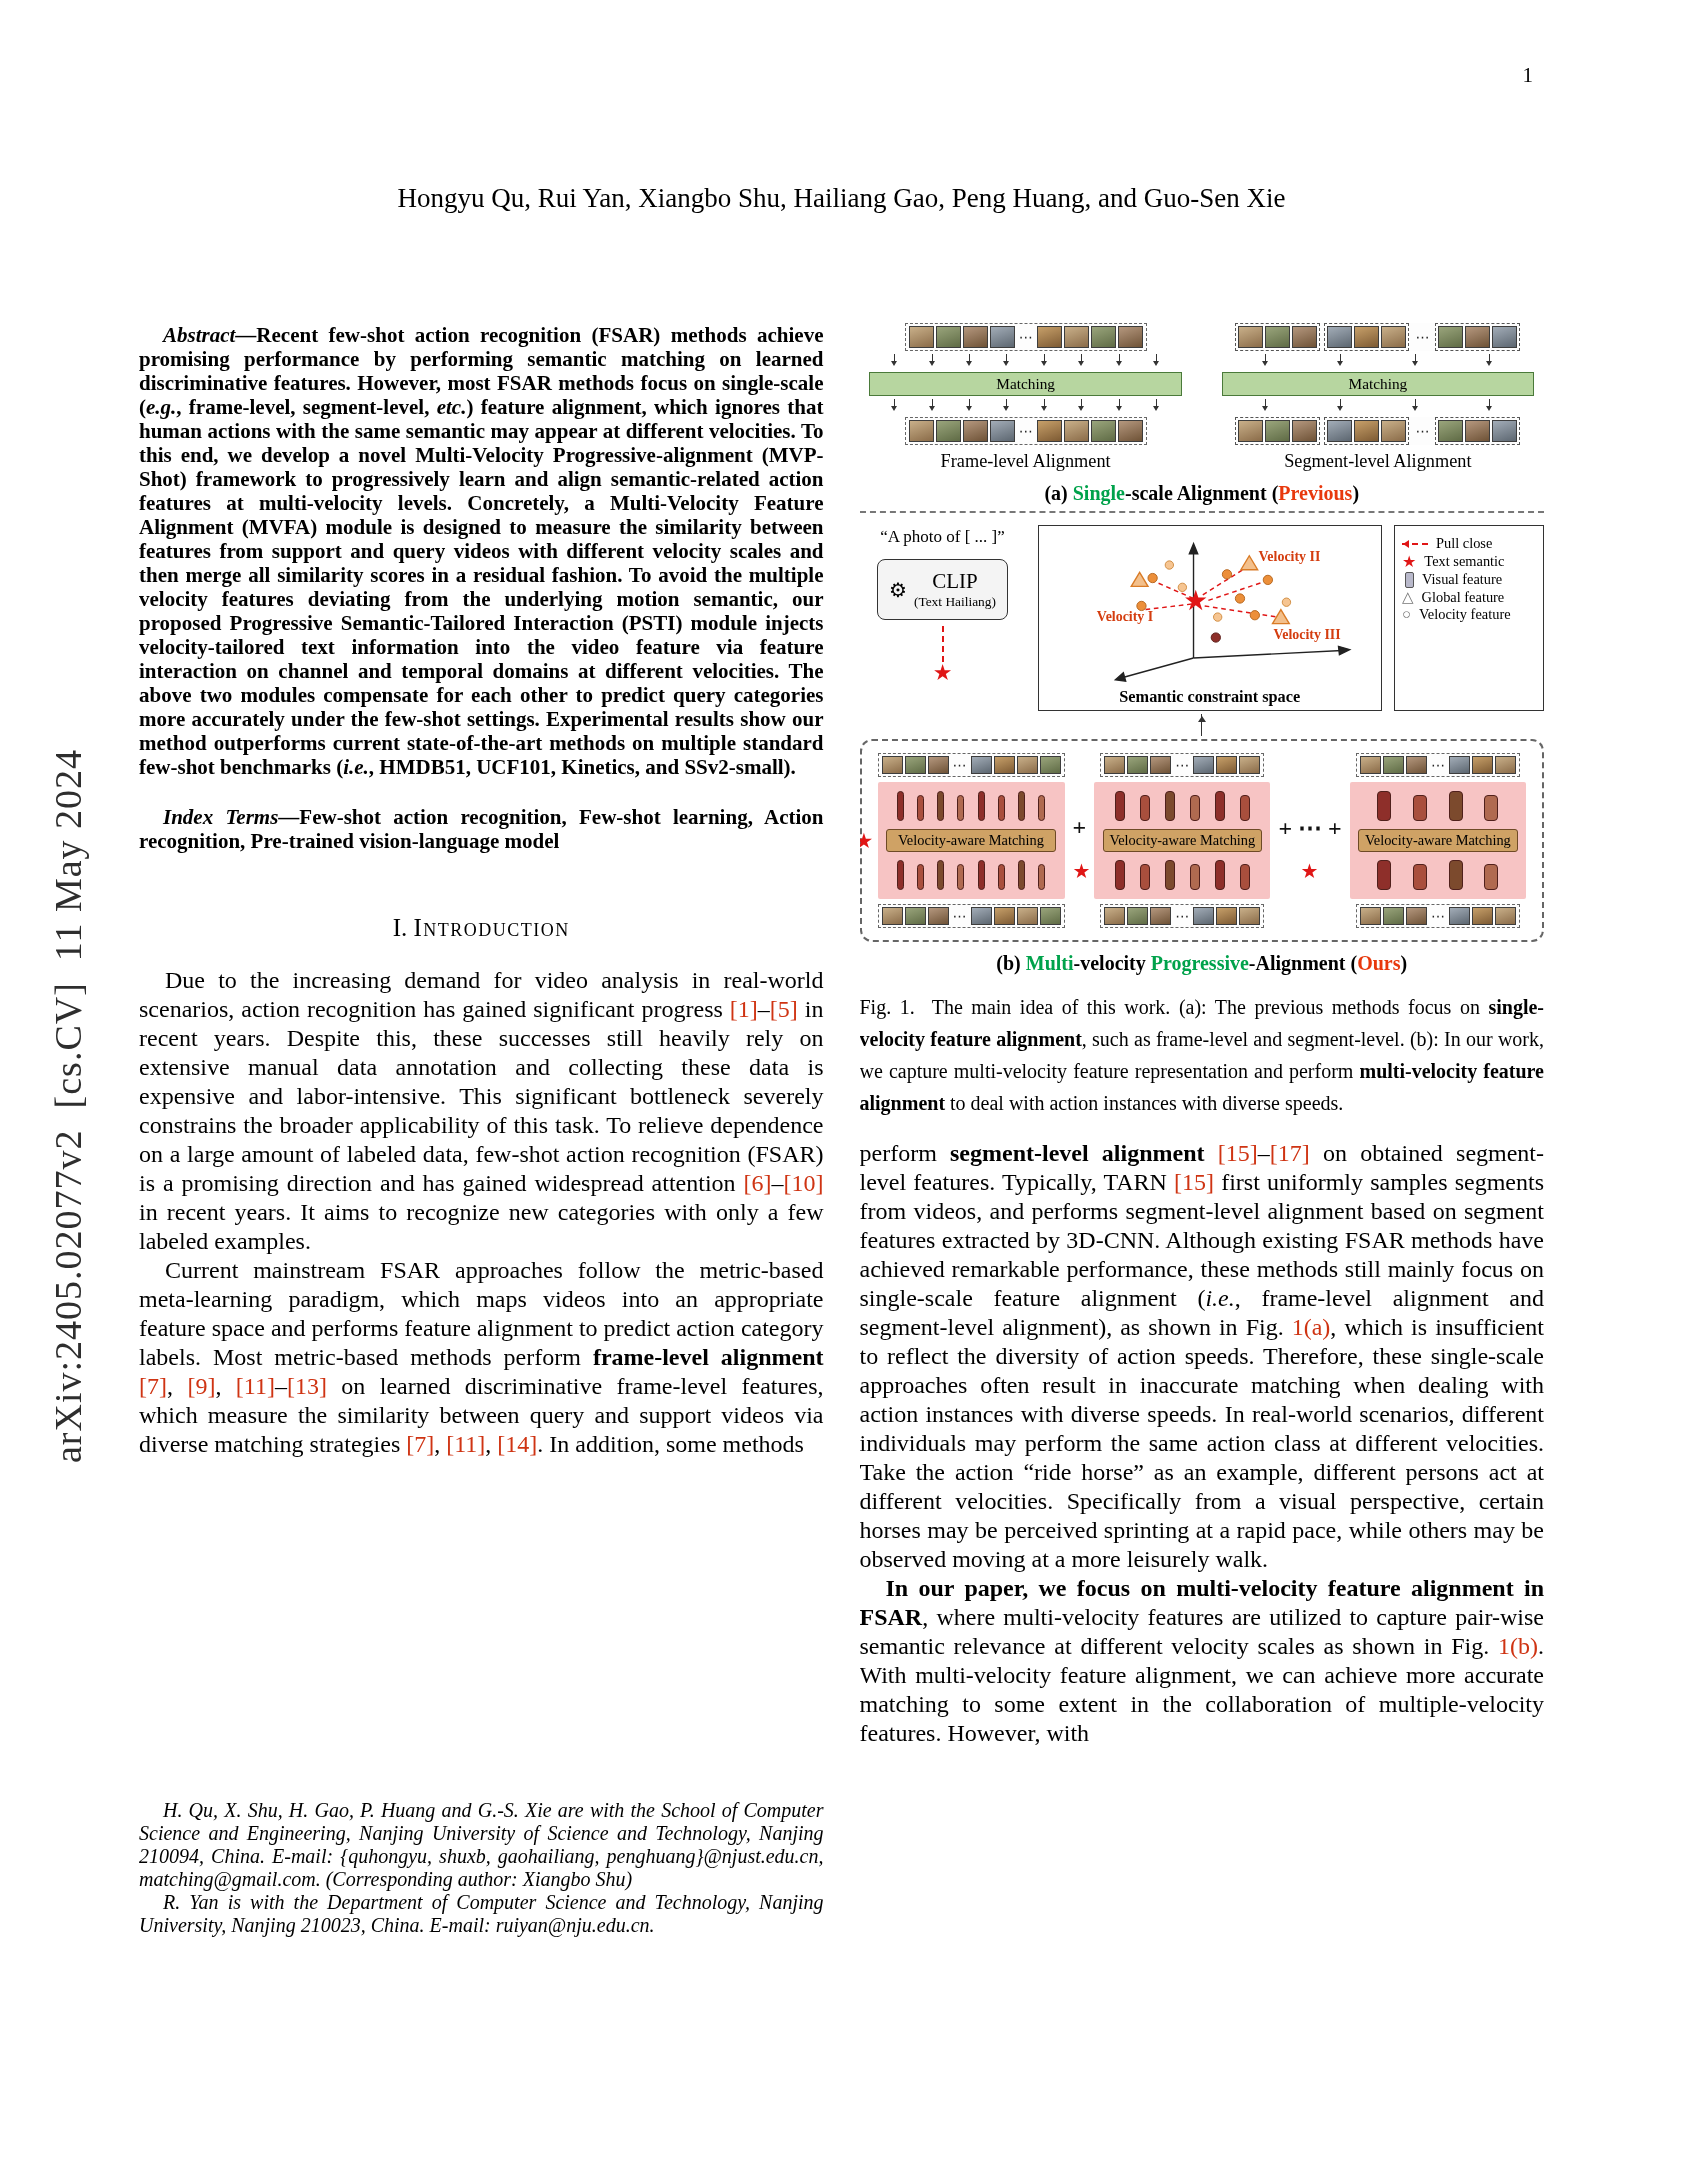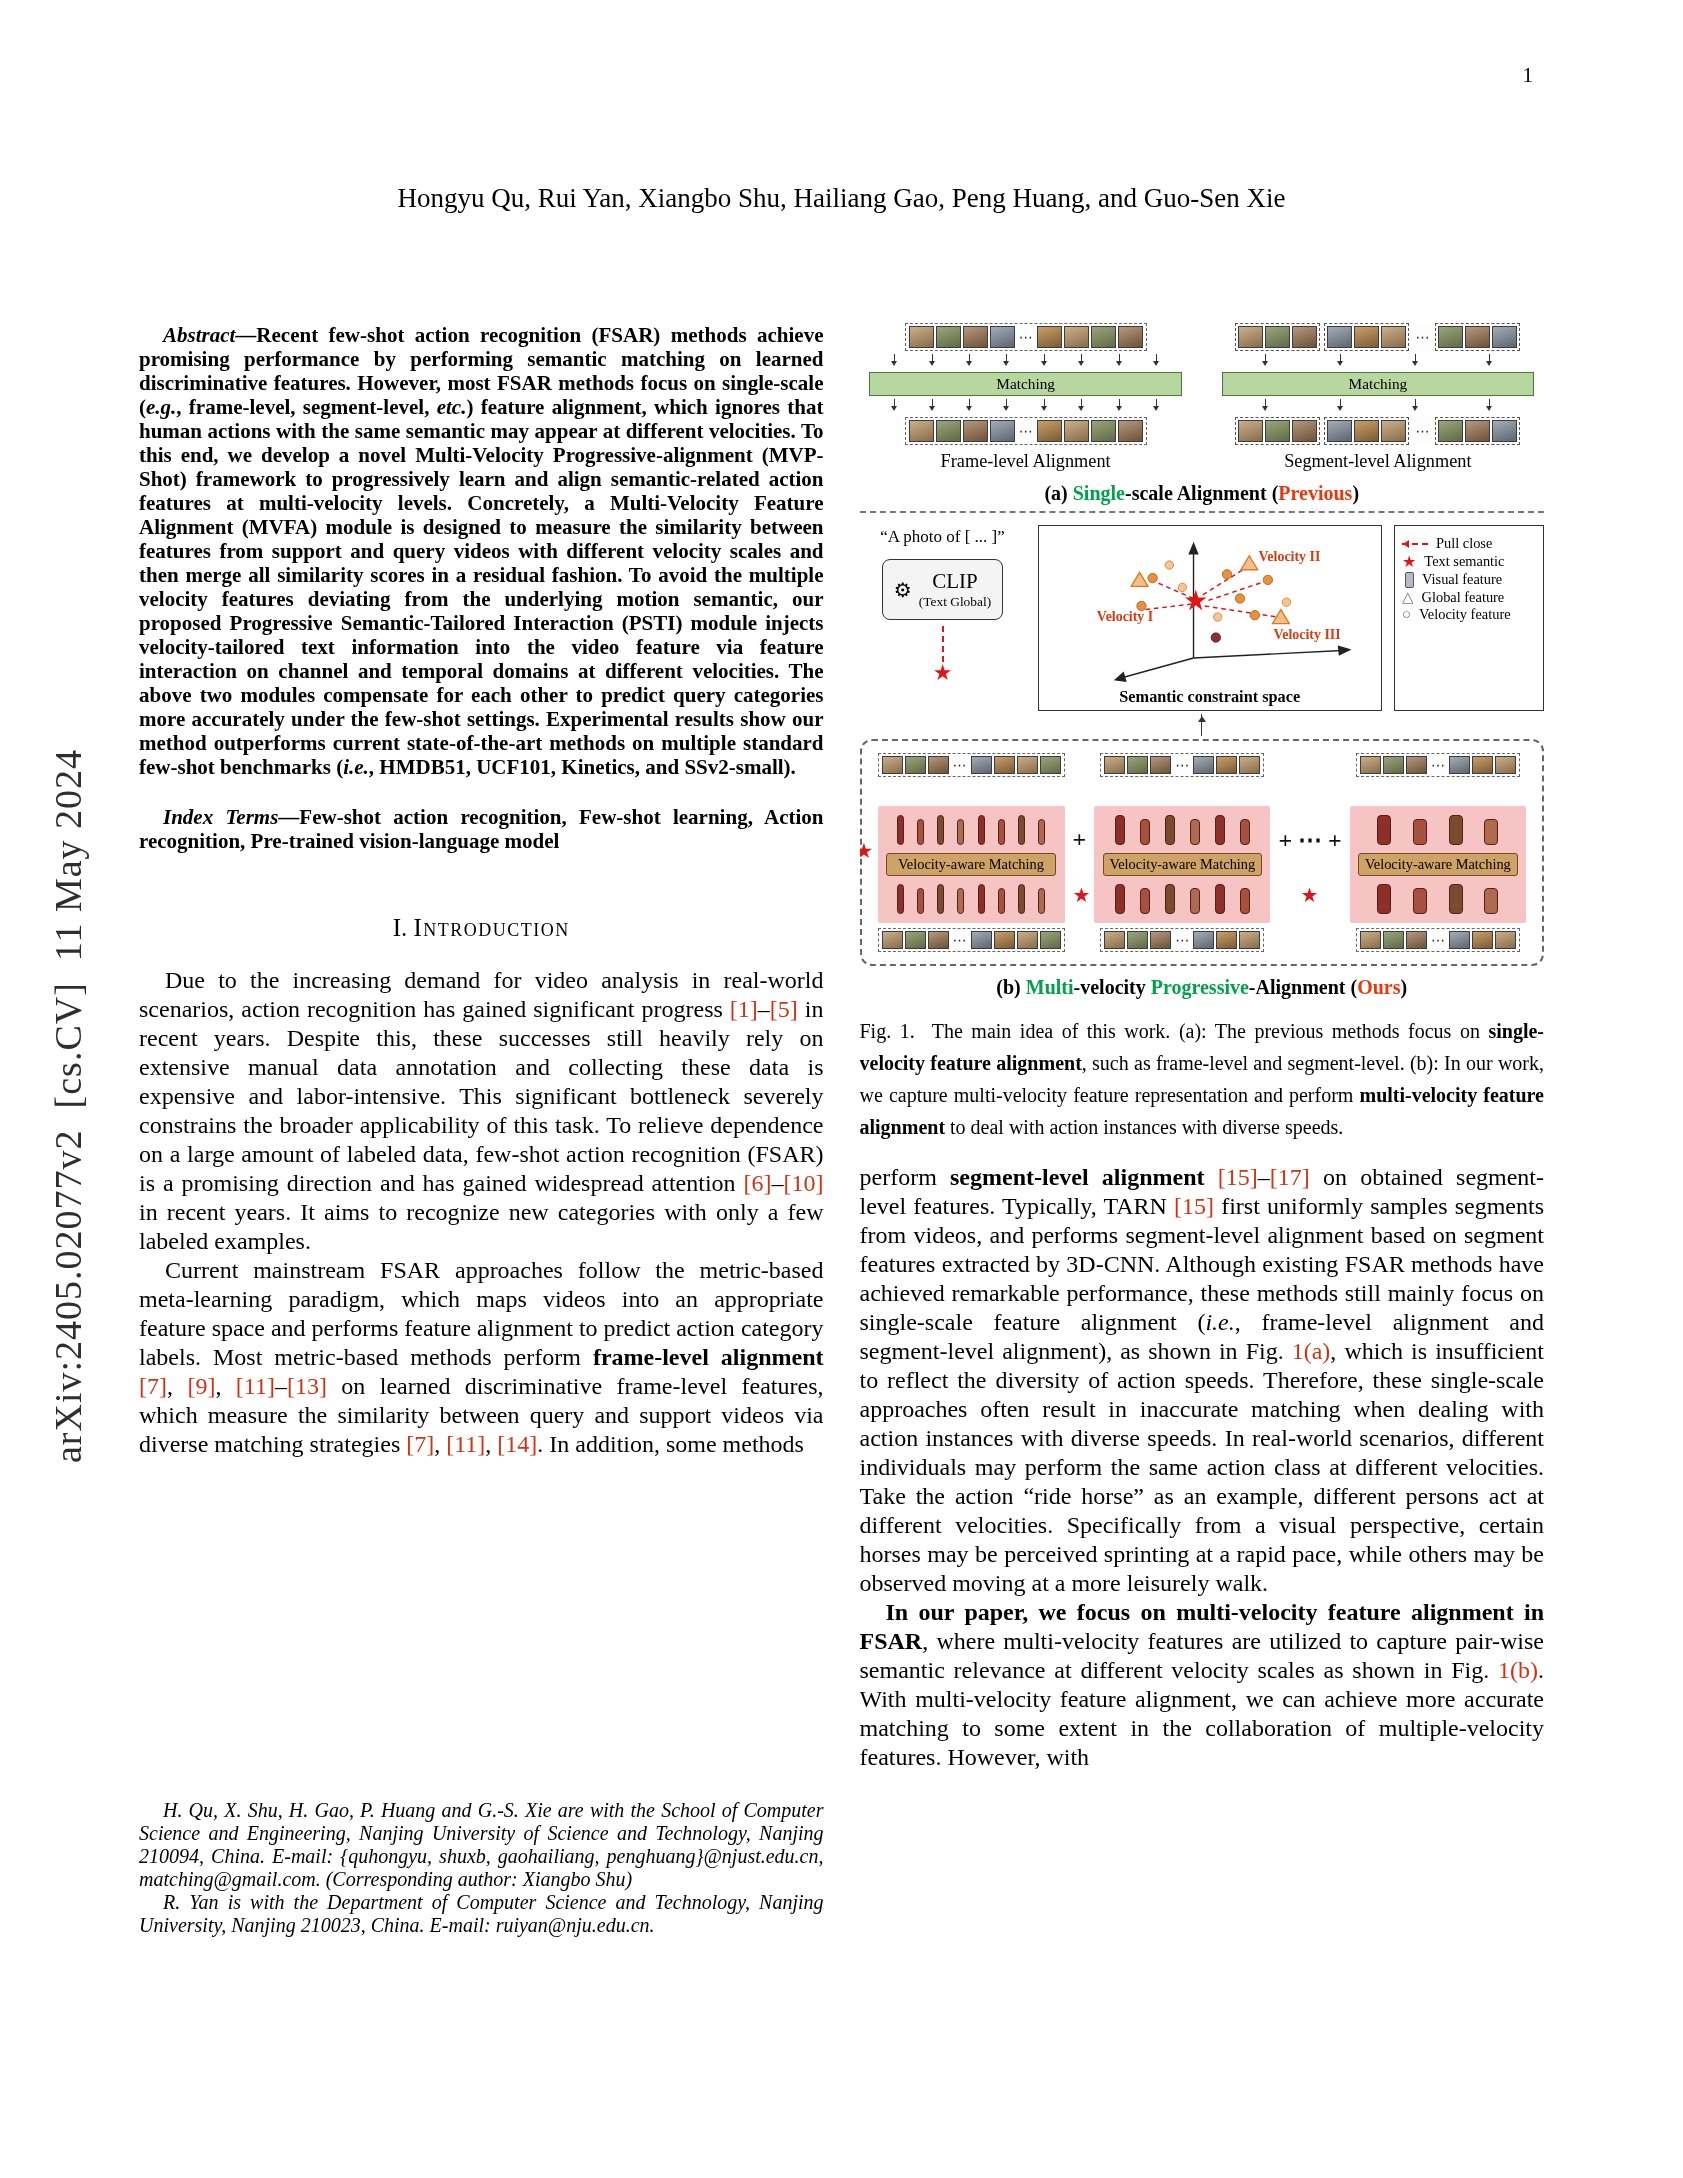--- a/index.html
+++ b/index.html
@@ -93,21 +93,21 @@
   .li.pull::before { content:''; position:absolute; left:-3px; top:-5px; border:4px solid transparent; border-right:6px solid #e01616; }
   .li.star { color:#e01616; font-size:16px; }
   .li.vis { width:9px; height:16px; background:#b9b9cb; border:1px solid #555; border-radius:2px; margin-left:3px; }
   .li.glob, .li.circ { color:#777; font-size:15px; }
 
   .connector { width:0; height:22px; border-left:1.5px solid #333; margin:3px auto 3px; position:relative; }
   .connector::before { content:''; position:absolute; top:-2px; left:-4.5px; border:4px solid transparent; border-bottom:6px solid #333; }
 
   .fig-b-bottom { position:relative; border:2px dashed #666; border-radius:12px; padding:12px 16px; display:flex; align-items:center; gap:8px; }
   .vel-panel { flex:1; display:flex; flex-direction:column; align-items:center; gap:5px; }
-  .pink { width:100%; background:#f7c4c4; padding:9px 6px; display:flex; flex-direction:column; gap:8px; align-items:center; border-radius:2px;margin-top:24px; }
+  .pink { width:100%; background:#f7c4c4; padding:9px 6px; display:flex; flex-direction:column; gap:8px; align-items:center; border-radius:2px; }
   .bars { display:flex; justify-content:space-evenly; width:100%; align-items:flex-end; }
   .bar { height:30px; border:1px solid #50201c; border-radius:4px; }
   .bars .bar:nth-child(even) { height:26px; }
   .b0 { background:#8e2f2a; } .b1 { background:#a94f3d; } .b2 { background:#7c4a2d; } .b3 { background:#b06a50; }
   .vam-bar { width:97%; background:#cfa265; border:1px solid #6e4a26; border-radius:3px; text-align:center; font-size:14.4px; padding:2px 0; }
   .plus-sep { font-size:24px; font-weight:bold; align-self:center; margin-top:-26px; white-space:nowrap; color:#111; }
   .edge-star { position:absolute; left:-7px; top:44%; color:#e01616; font-size:21px; }
   .mid-star { position:absolute; bottom:57px; color:#e01616; font-size:20px; }
   .mid-star.s1 { left:31%; }
   .mid-star.s2 { left:64.5%; }
@@ -257,21 +257,21 @@
 
         <div class="dashed-sep"></div>
 
         <div class="fig-b-top">
           <div class="clip-col">
             <div class="prompt">“A photo of [ ... ]”</div>
             <div class="clip-box">
               <span class="gear">⚙</span>
               <div>
                 <div class="clip-name">CLIP</div>
-                <div class="clip-sub">(Text Global)</div>
+                <div class="clip-sub">(Text Hailiang)</div>
               </div>
             </div>
             <div class="red-dash"></div>
             <div class="star-glyph">★</div>
           </div>
 
           <div class="semantic-box">
             <svg viewBox="0 0 340 170">
               <g stroke="#222" stroke-width="1.5" fill="#222">
                 <line x1="152" y1="142" x2="152" y2="26"></line>

